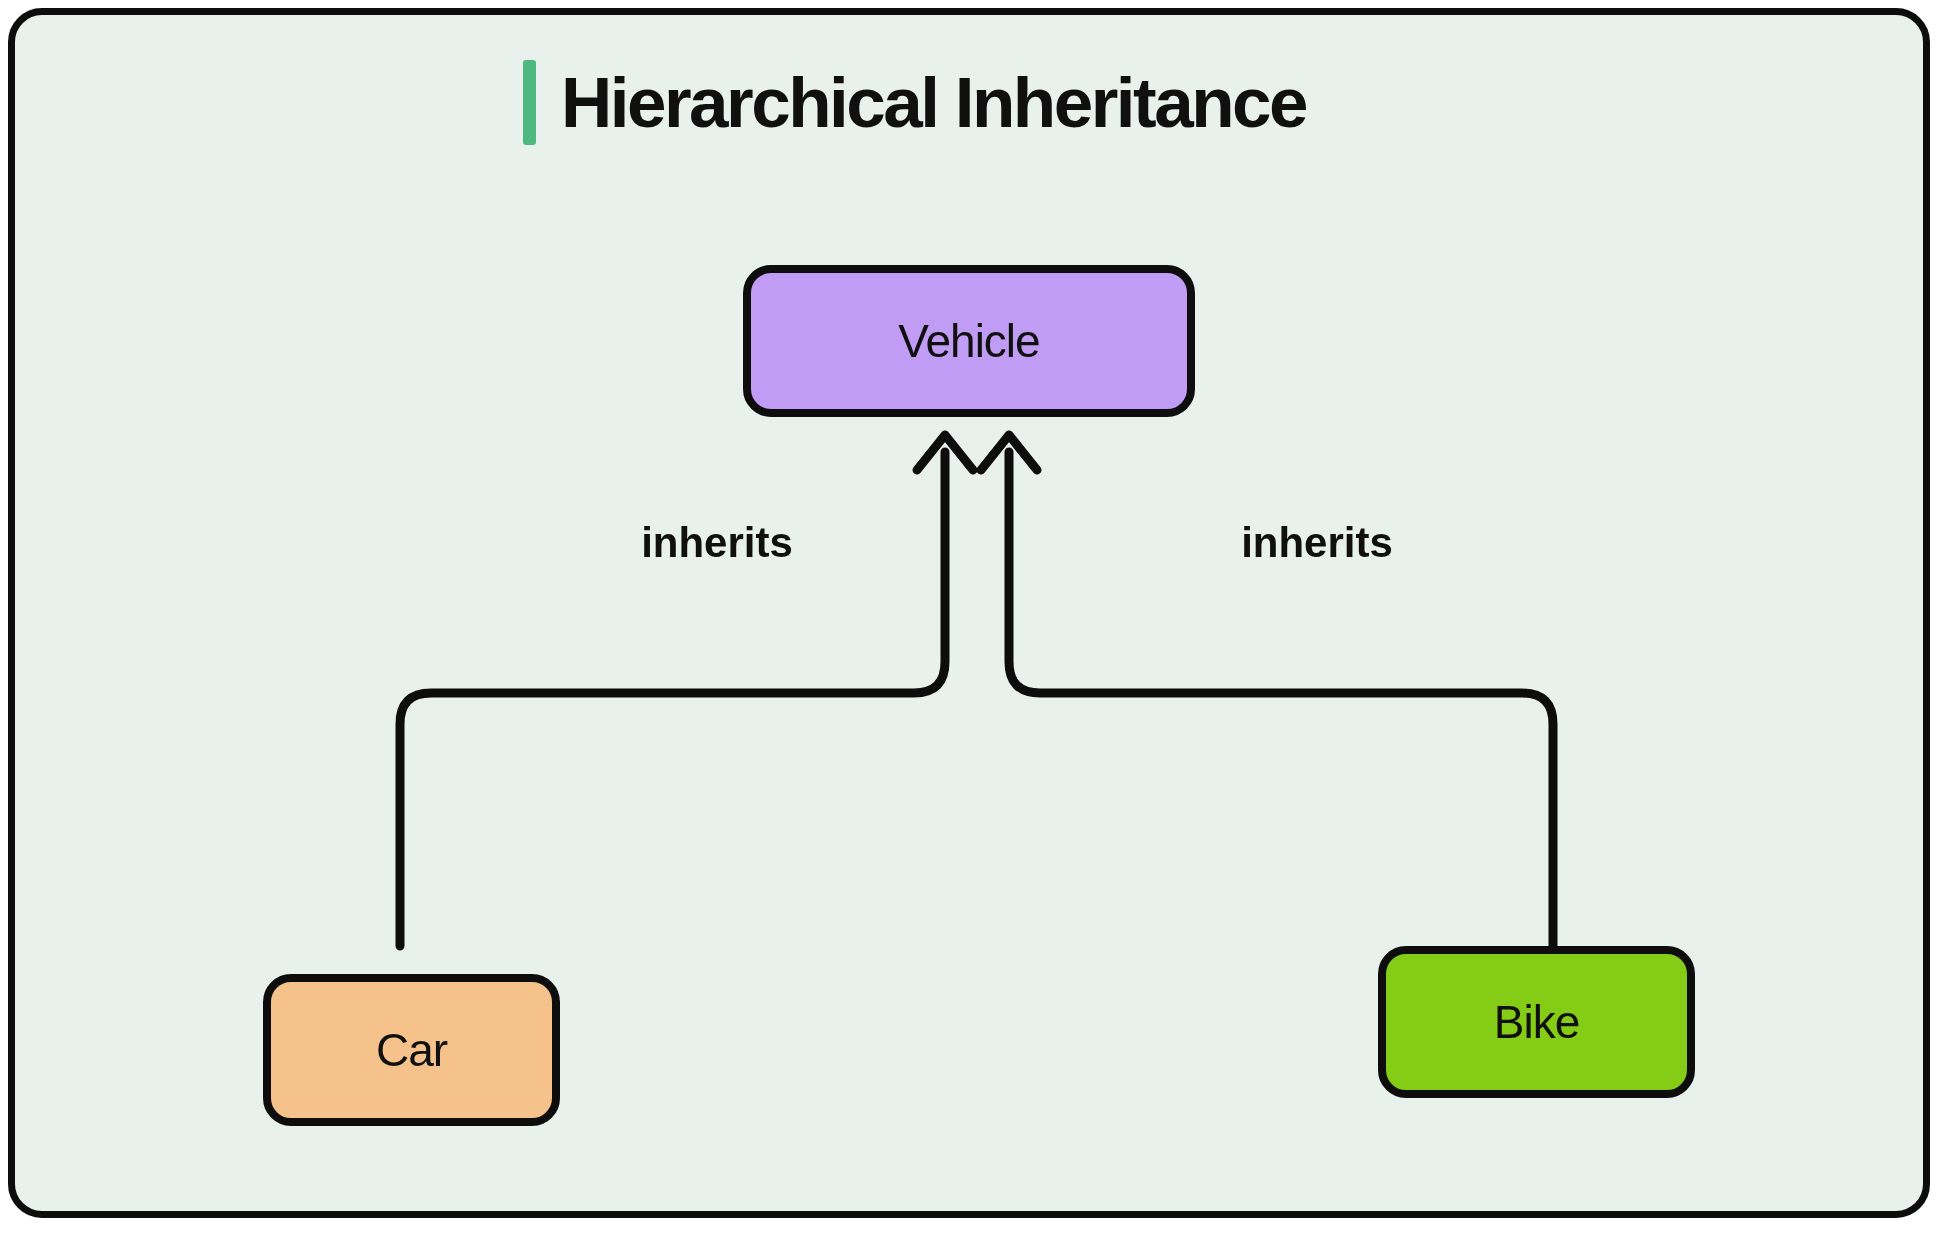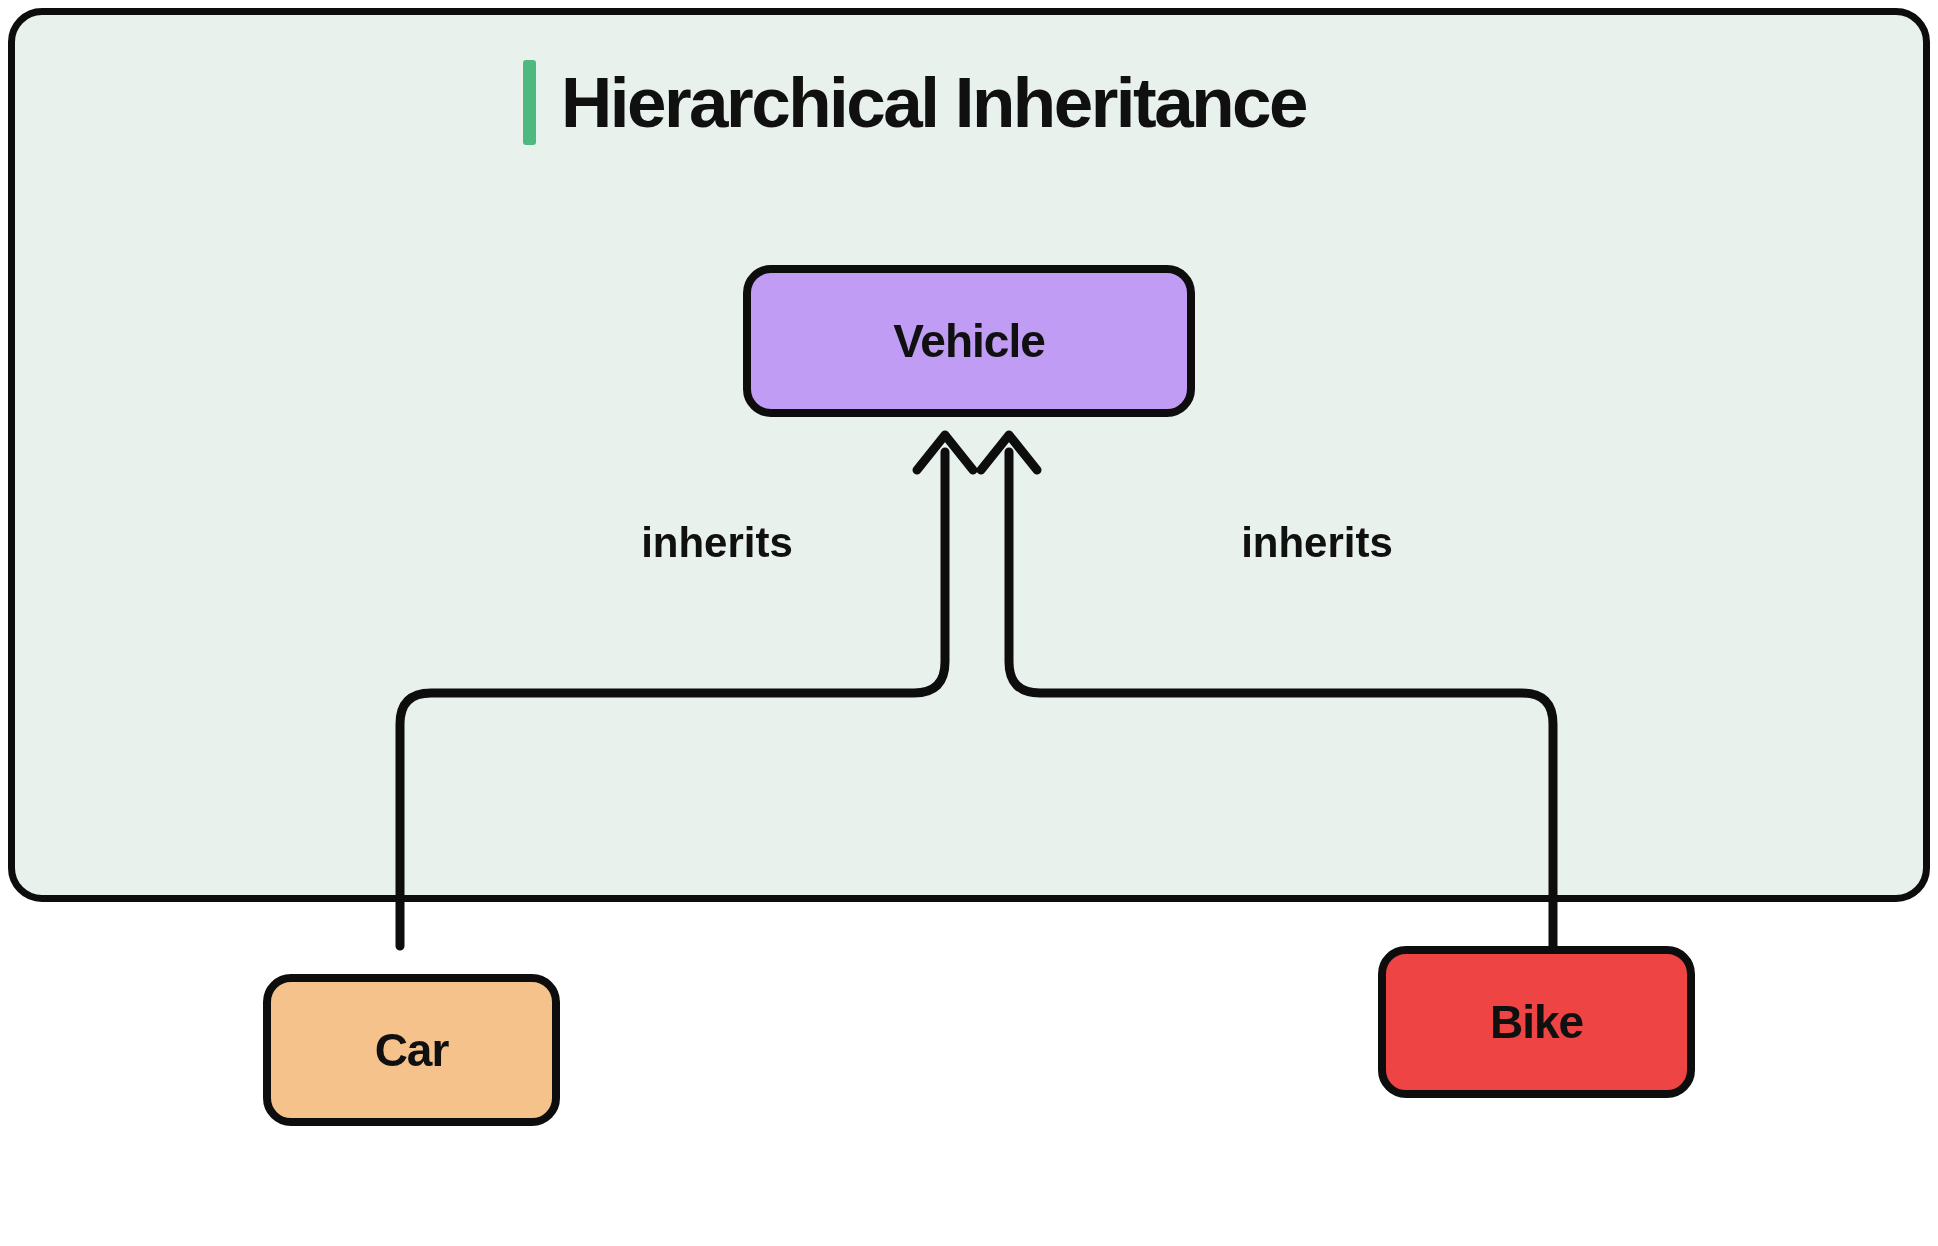--- a/index.html
+++ b/index.html
@@ -5,21 +5,21 @@
   * { box-sizing: border-box; margin: 0; padding: 0; }
   html, body {
     width: 1938px; height: 1246px;
     background: #ffffff;
     font-family: "Liberation Sans", sans-serif;
     overflow: hidden;
   }
   .canvas {
     position: absolute;
     left: 8px; top: 8px;
-    width: 1922px; height: 894px;
+    width: 1922px; height: 1210px;
     border: 7px solid #0d0d0d;
     border-radius: 34px;
     background: #e9f1ed;
   }
   .title-row {
     position: absolute;
     left: 508px; top: 40px;
     height: 95px;
     display: flex;
     align-items: center;
@@ -44,21 +44,21 @@
     width: 1938px; height: 1246px;
   }
   .node {
     position: absolute;
     display: flex;
     align-items: center;
     justify-content: center;
     border: 8px solid #0d0d0d;
     border-radius: 28px;
     font-size: 46px;
-    font-weight: 700;
+    font-weight: 400;
     letter-spacing: -1px;
     color: #101010;
   }
   .node-vehicle { left: 728px; top: 250px; width: 452px; height: 152px; }
   .node-car     { left: 248px; top: 931px; width: 297px; height: 152px; margin-top: 28px; }
   .node-bike    { left: 1363px; top: 931px; width: 317px; height: 152px; }
   .edge-label {
     position: absolute;
     width: 200px;
     top: 504px;
@@ -89,20 +89,20 @@
   </svg>
 
   <div class="node node-vehicle" style="background-color: rgb(192, 156, 245);">
     <span>Vehicle</span>
   </div>
 
   <div class="node node-car" style="background-color: rgb(246, 194, 140);">
     <span>Car</span>
   </div>
 
-  <div class="node node-bike" style="background-color: #ef4444;">
+  <div class="node node-bike" style="background-color: #84cc16;">
     <span>Bike</span>
   </div>
 
   <div class="edge-label edge-label-left">inherits</div>
   <div class="edge-label edge-label-right">inherits</div>
 
 </div>
 
 </body></html>

